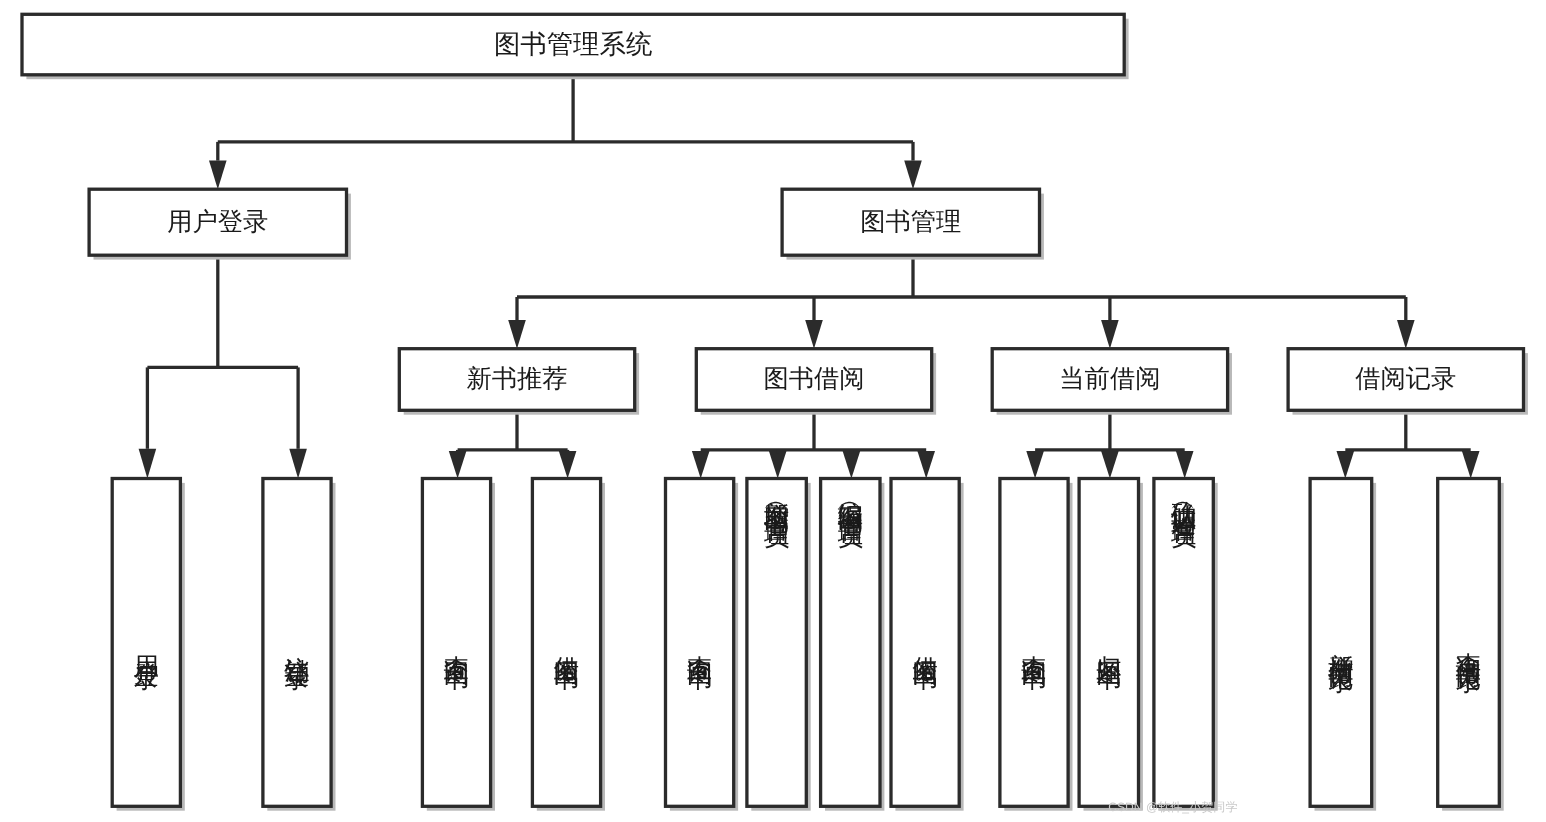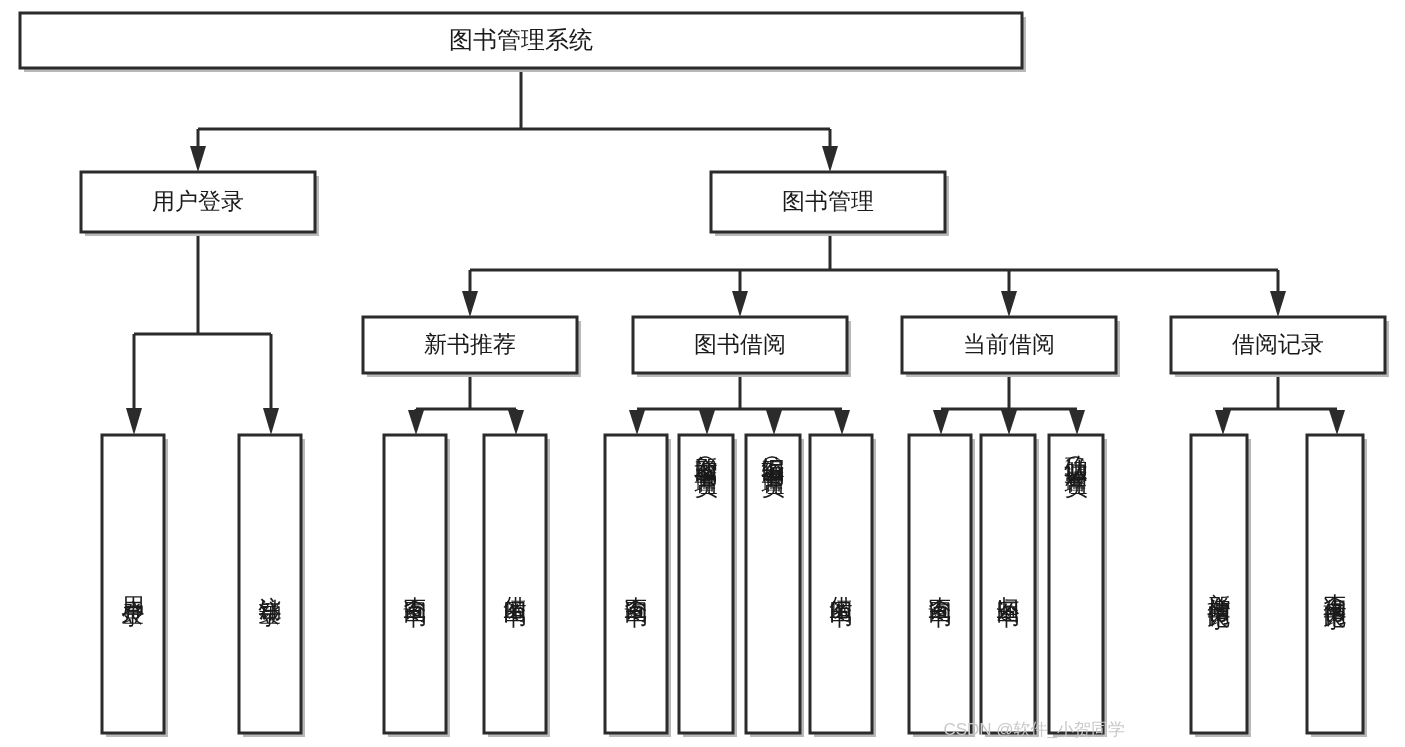--- a/index.html
+++ b/index.html
@@ -70,21 +70,21 @@
     color: #1a1a1a;
     letter-spacing: 3px;
     line-height: 1;
     white-space: nowrap;
   }
   .watermark {
     position: absolute;
     right: 10px;
     bottom: 6px;
     font-family: "Liberation Sans", "DejaVu Sans", sans-serif;
-    font-size: 17px;
+    font-size: 11px;
     color: #c9c9c9;
     white-space: nowrap;
     user-select: none;
   }
 </style>
 </head>
 <body>
 
 <div id="diagram-root">
 

